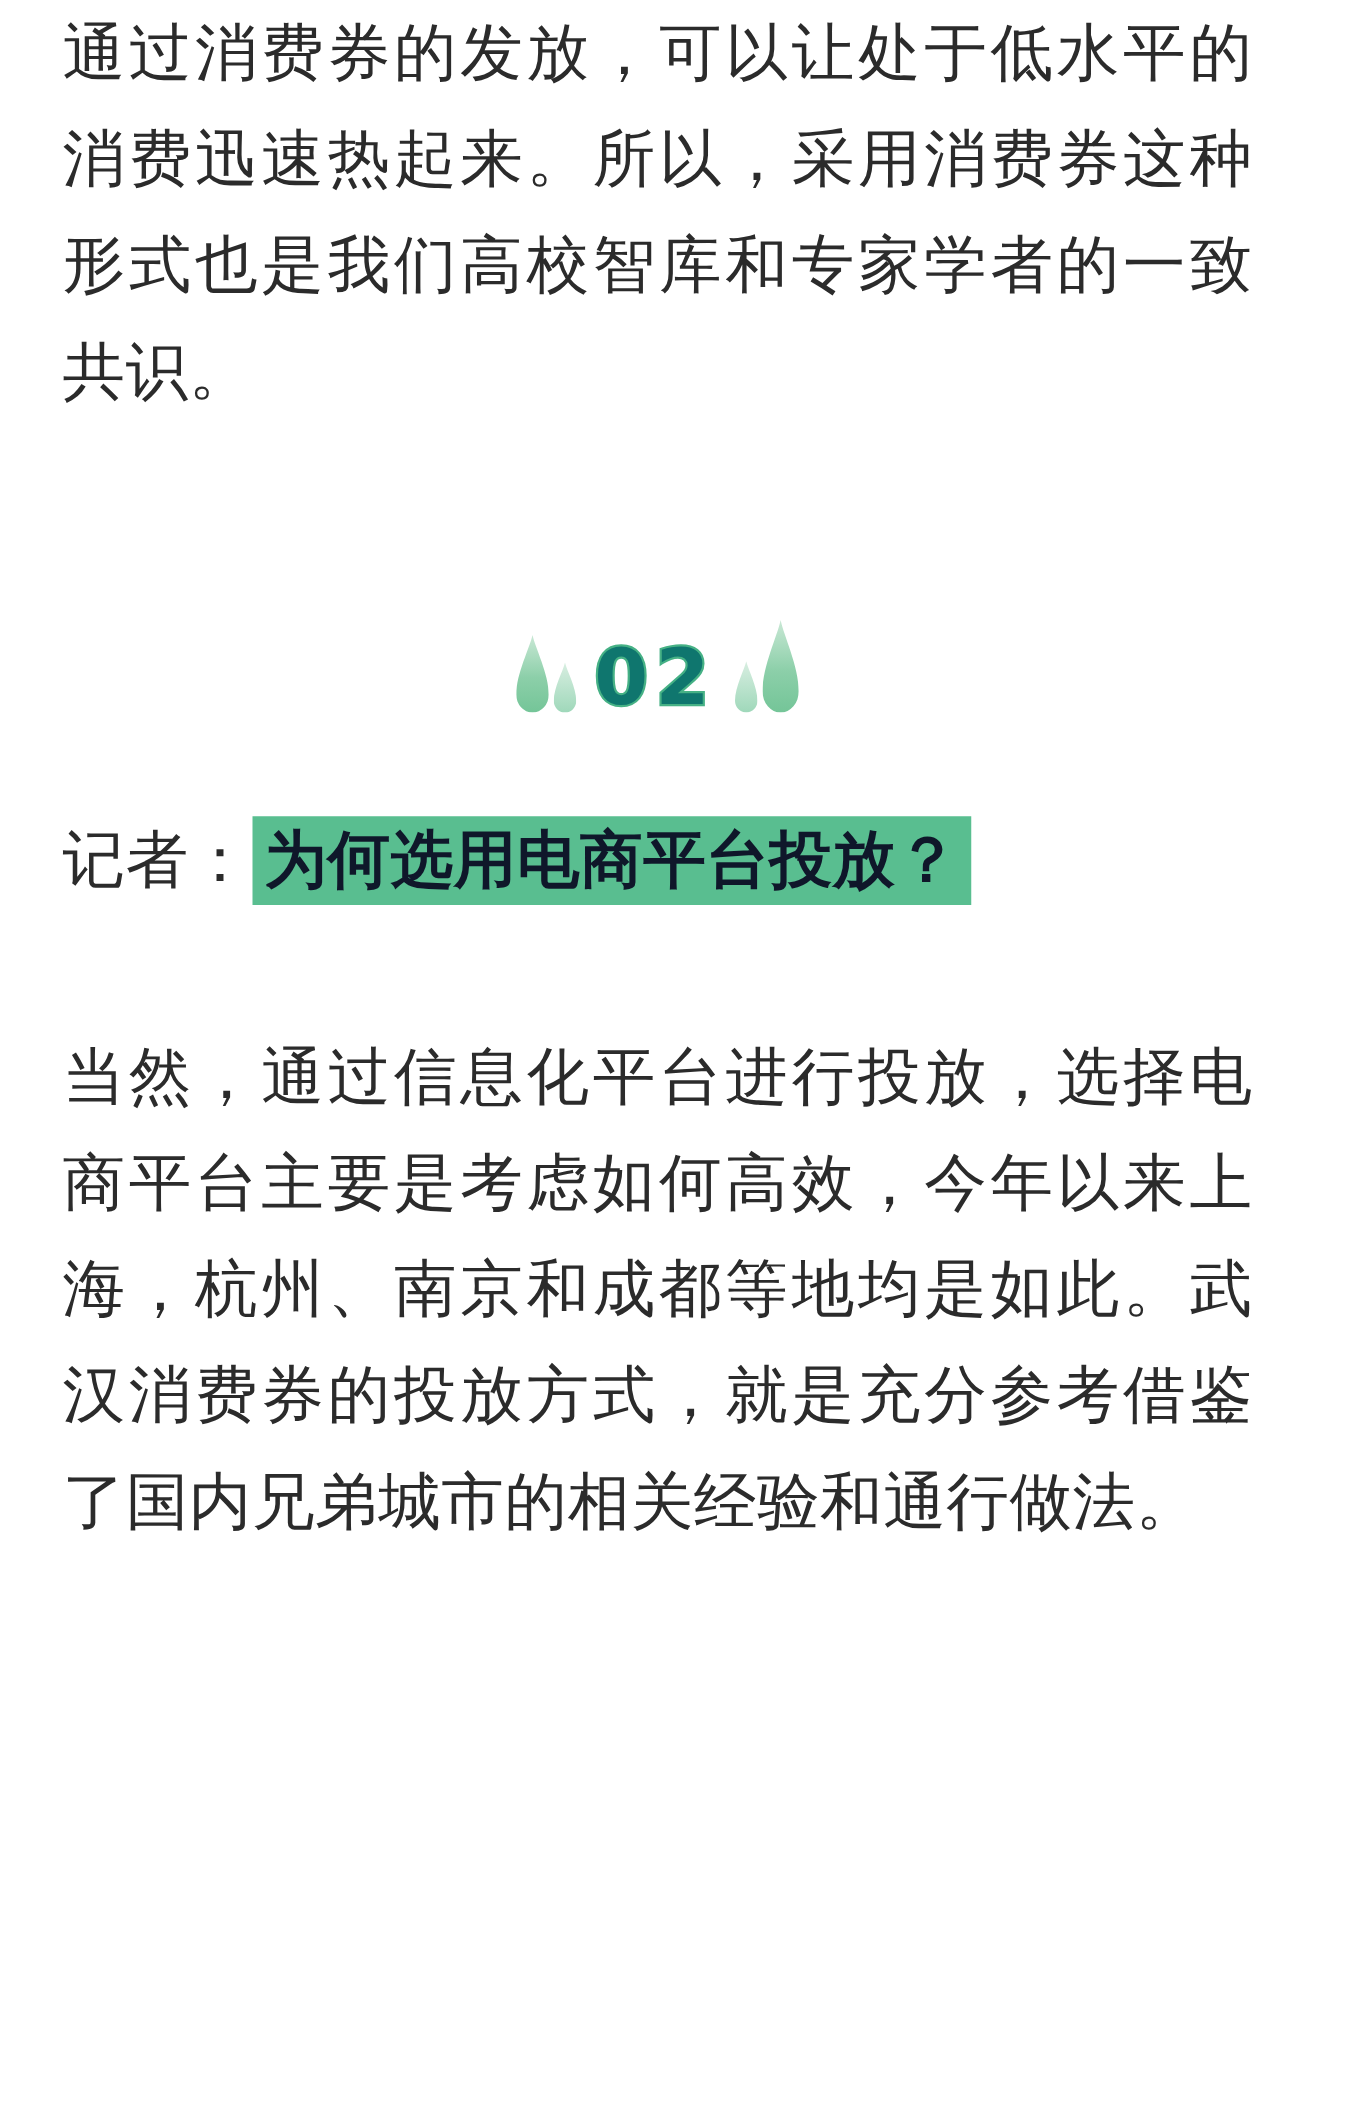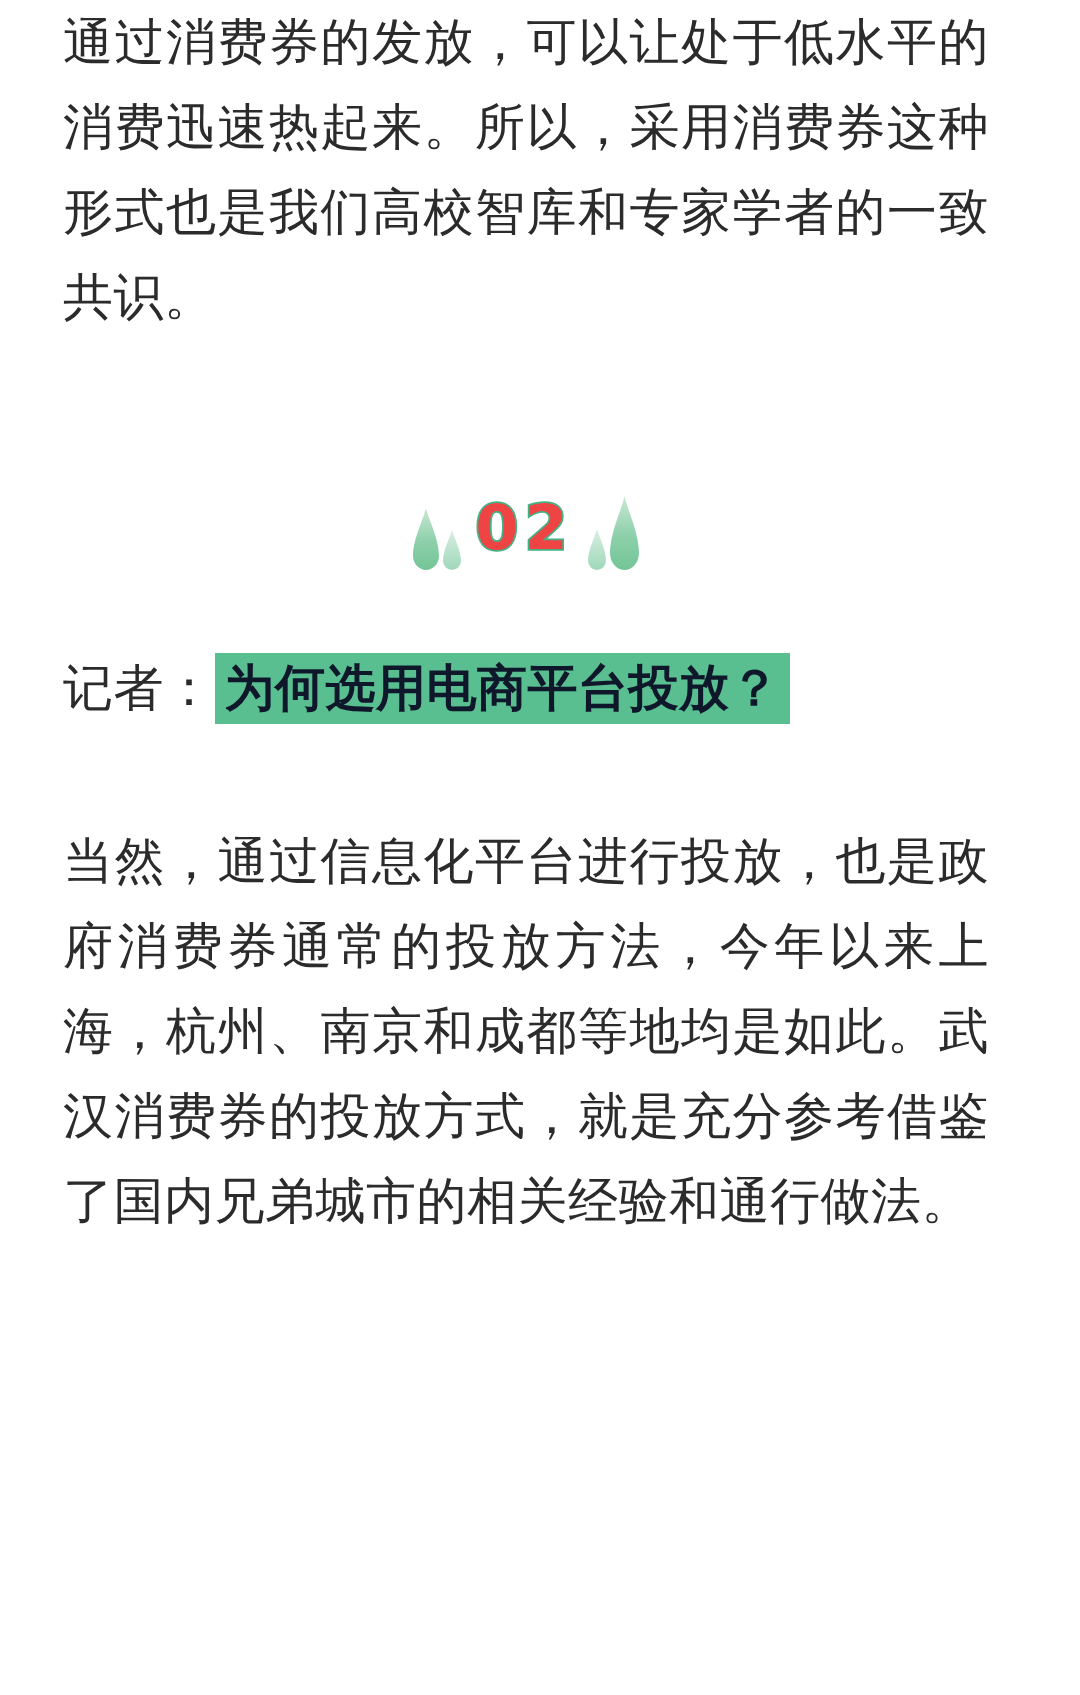--- a/index.html
+++ b/index.html
@@ -7,21 +7,21 @@
     width: 1080px;
     height: 1695px;
     background: var(--bg, #ffffff);
     overflow: hidden;
     font-family: "Liberation Sans", "DejaVu Sans", sans-serif;
   }
   .article {
     box-sizing: border-box;
     width: 1052px;
     height: 1695px;
-    padding: 0 63px;
+    padding: 0 50px;
     color: var(--text, #2b2b2b);
     font-size: 50px;
     line-height: 85px;
     text-align: justify;
     letter-spacing: 0.5px;
   }
   .para { margin: 0; }
   .para-intro { margin-top: 0; }
 
   
@@ -35,24 +35,24 @@
   .divider .drop { display: block; flex: 0 0 auto; }
   .drop-lg-left  { width: 26px; height: 62px; margin-right: 4px; }
   .drop-sm-left  { width: 18px; height: 40px; margin-right: 14px; }
   .drop-sm-right { width: 18px; height: 41px; margin-left: 14px; }
   .drop-lg-right { width: 29px; height: 74px; margin-left: 4px; }
   .divider-num {
     font-size: 62px;
     line-height: 56px;
     font-weight: 800;
     letter-spacing: 6px;
-    color: #ef4444;
+    color: #0f766e;
     -webkit-text-stroke: 3.5px var(--outline, #46b185);
     paint-order: stroke fill;
-    margin-bottom: 14px;
+    margin-bottom: 0;
     font-family: "DejaVu Sans", sans-serif;
   }
 
   
   .qa-question { margin: 76px 0 0 0; }
   .q-label { color: var(--text, #2b2b2b); }
   .q-highlight {
     background: var(--hl, #59be90);
     color: #0f172a;
     font-weight: bold;
@@ -108,15 +108,15 @@
       </defs>
       <path d="M12 0 C14 8 24 24 24 37 A12 11 0 1 1 0 37 C0 24 10 8 12 0 Z" fill="url(#gLg2)"></path>
     </svg>
   </div>
 
   <p class="para qa-question">
     <span class="q-label">记者：</span><span class="q-highlight">为何选用电商平台投放？</span>
   </p>
 
 
-  <p class="para qa-followup">当然，通过信息化平台进行投放，也是政府消费券通常的投放方法，今年以来上海，杭州、南京和成都等地均是如此。武汉消费券的投放方式，就是充分参考借鉴了国内兄弟城市的相关经验和通行做法。</p>
+  <p class="para qa-followup">当然，通过信息化平台进行投放，选择电商平台主要是考虑如何高效，今年以来上海，杭州、南京和成都等地均是如此。武汉消费券的投放方式，就是充分参考借鉴了国内兄弟城市的相关经验和通行做法。</p>
 
 </div>
 
 </body></html>

